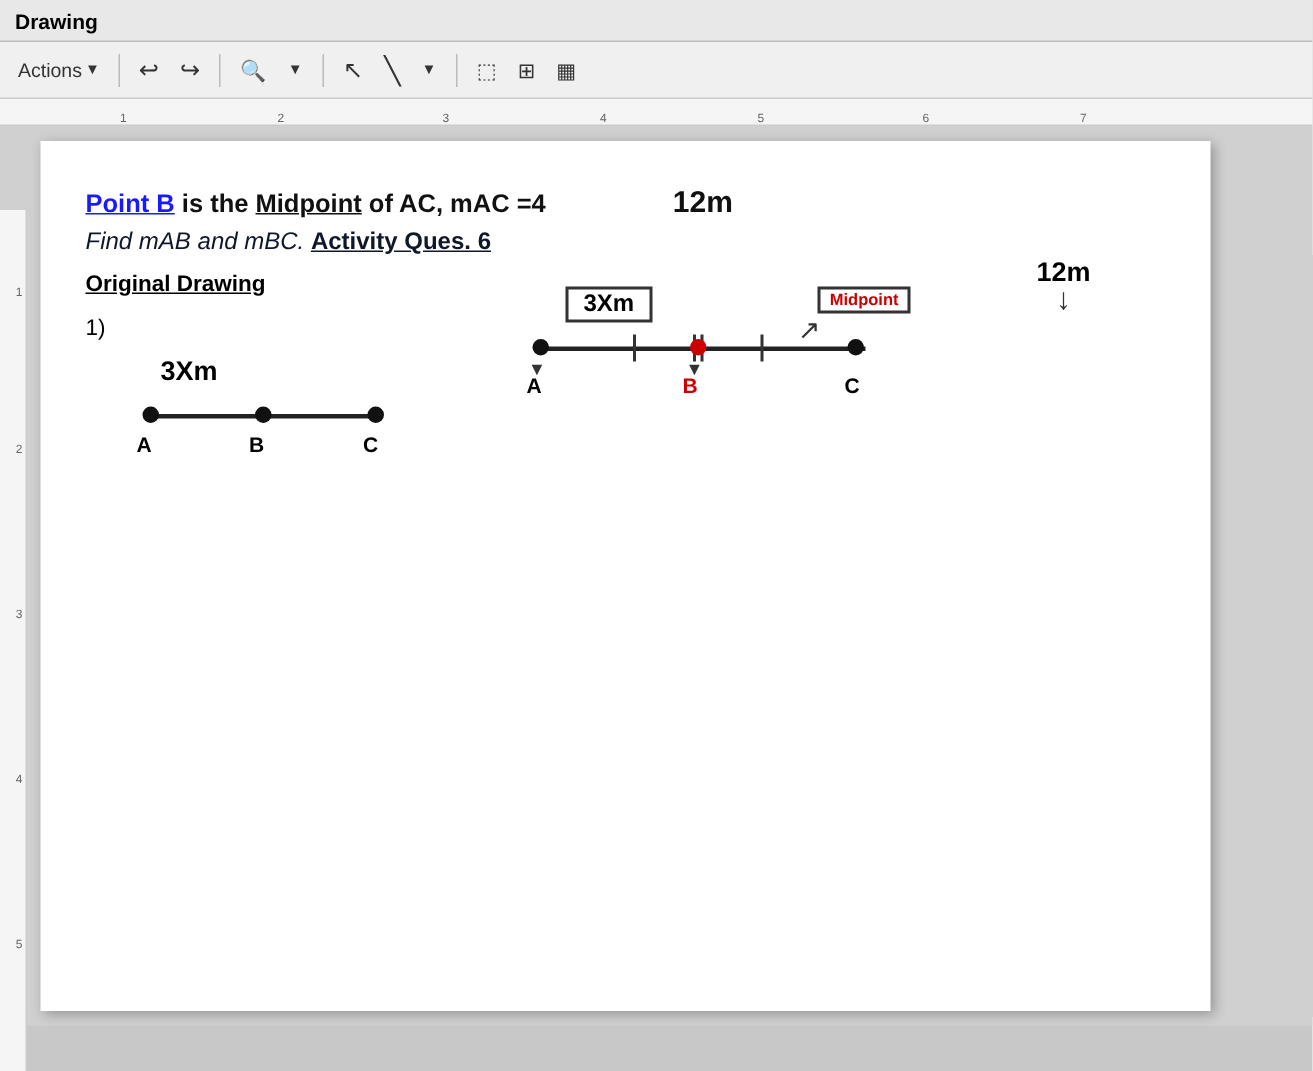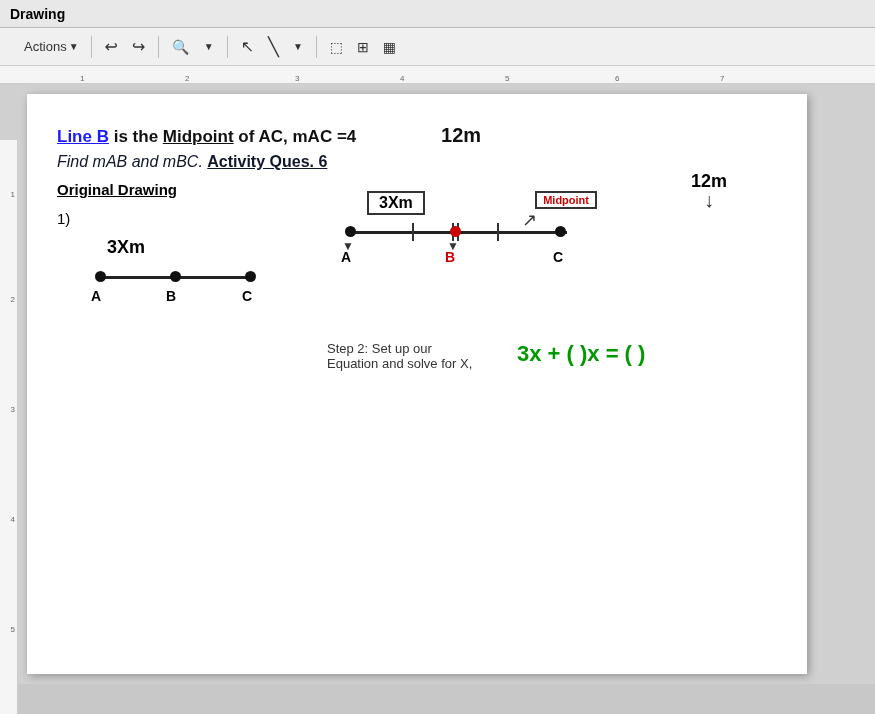--- a/index.html
+++ b/index.html
@@ -18,21 +18,21 @@
       padding: 0 10px;
       font-size: 14px;
       font-weight: bold;
       border-bottom: 1px solid #bbb;
     }
     .toolbar {
       background: #f0f0f0;
       height: 38px;
       display: flex;
       align-items: center;
-      padding: 0 20px;
+      padding: 0 8px;
       border-bottom: 1px solid #ccc;
       gap: 4px;
     }
     .toolbar-item {
       display: flex;
       align-items: center;
       padding: 2px 4px;
       cursor: pointer;
       font-size: 13px;
       color: #333;
@@ -186,33 +186,33 @@
     <span class="side-ruler-mark" style="top:50px;">1</span>
     <span class="side-ruler-mark" style="top:155px;">2</span>
     <span class="side-ruler-mark" style="top:265px;">3</span>
     <span class="side-ruler-mark" style="top:375px;">4</span>
     <span class="side-ruler-mark" style="top:485px;">5</span>
   </div>
 
   <div class="page" style="margin-left:22px;">
 
     <div class="content-title">
-      <span class="underline-blue">Line B</span>
+      <span class="underline-blue">Point B</span>
       <span> is the </span>
       <span class="underline-black">Midpoint</span>
       <span> of AC, mAC =4</span>
       <span style="margin-left:80px; font-size:20px; font-weight:bold;">12m</span>
     </div>
 
     <div class="content-subtitle">
       <span class="italic-part">Find mAB and mBC.</span>
       <span class="underline-activity"> Activity Ques. 6</span>
     </div>
 
-    <div style="display:flex; align-items:flex-start; gap:10px; margin-top:8px;">
+    <div style="display:flex; align-items:flex-start; gap:20px; margin-top:8px;">
 
       <div style="width:260px;">
         <div class="original-drawing-label">Original Drawing</div>
         <div class="problem-number">1)</div>
 
         <div style="font-size:18px; font-weight:bold; margin-left:50px; margin-bottom:6px;">3Xm</div>
 
         <div style="position:relative; height:50px; margin-left:30px; width:180px;">
 
           <div style="position:absolute; top:12px; left:10px; width:150px; height:3px; background:#222;"></div>
@@ -263,23 +263,19 @@
           <div style="position:absolute; top:48px; left:110px; font-size:12px; color:#333;">▼</div>
 
           <div style="position:absolute; top:58px; left:4px; font-size:14px; font-weight:bold;">A</div>
           <div style="position:absolute; top:58px; left:108px; font-size:14px; font-weight:bold; color:#cc0000;">B</div>
           <div style="position:absolute; top:58px; left:216px; font-size:14px; font-weight:bold;">C</div>
         </div>
 
         <div style="margin-top:80px; margin-left:0px;">
 
 
-          <div style="display:flex; align-items:flex-start; gap:20px;">
-            <div style="font-size:13px; color:#333; width:170px;">Step 2: Set up our<br>Equation and solve for X,</div>
-            <div style="font-size:22px; color:#009900; font-weight:bold;">3x + (  )x = (  )</div>
-          </div>
 
         </div>
       </div>
     </div>
 
   </div>
 </div>
 
 </body></html>

